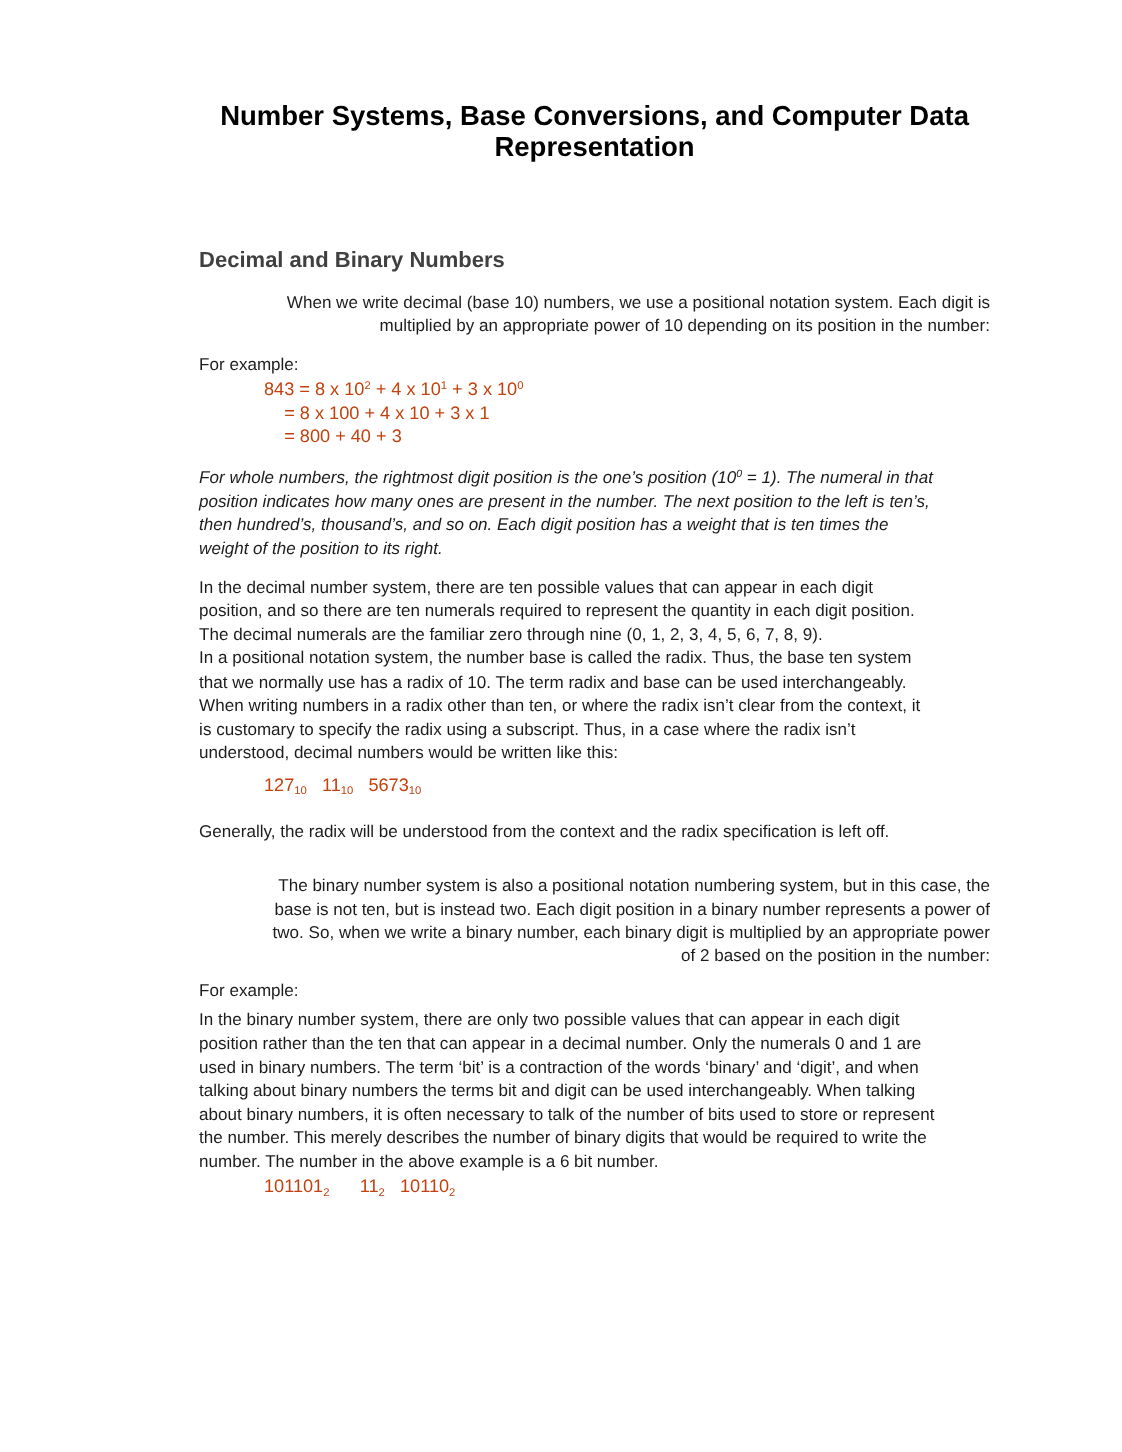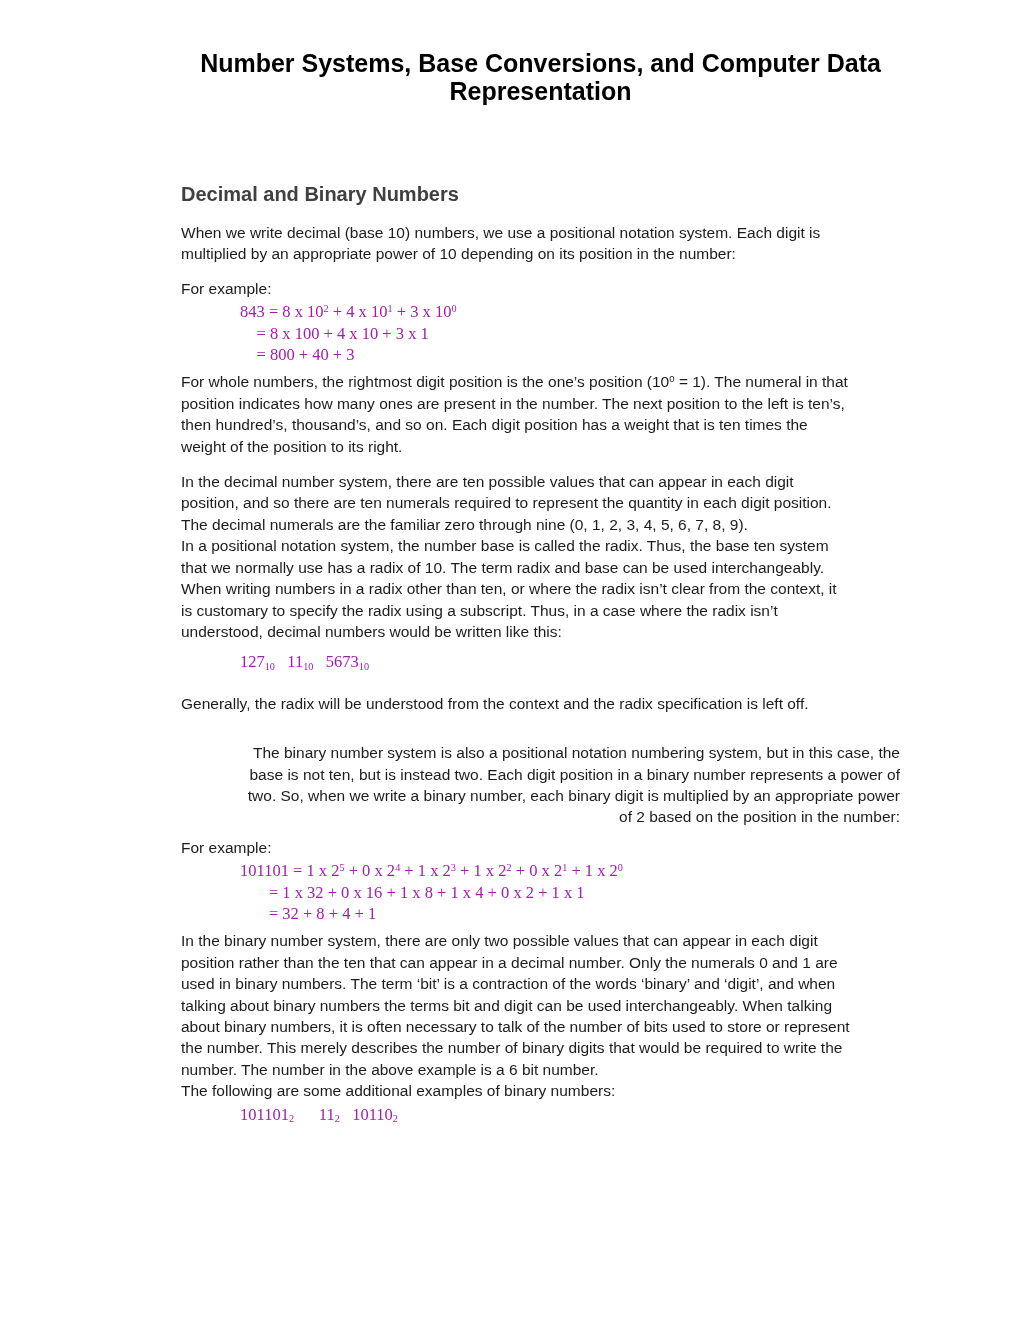--- a/index.html
+++ b/index.html
@@ -10,21 +10,21 @@
   body {
     width: 1020px;
     height: 1320px;
     font-family: "Liberation Sans", sans-serif;
     color: #1c1c1c;
     overflow: hidden;
   }
   .column {
     margin-left: 181px;
     width: 719px;
-    padding-top: 49px;
+    padding-top: 92px;
   }
   .doc-title {
     font-size: 25px;
     line-height: 28px;
     font-weight: bold;
     text-align: center;
     white-space: pre;
     color: #000000;
   }
   .section-heading {
@@ -34,39 +34,39 @@
     font-weight: bold;
     white-space: pre;
     color: #404040;
   }
   .para, .example-label {
     font-size: 15.5px;
     line-height: 21.4px;
     white-space: pre;
   }
   .code {
-    font-family: Liberation Serif, serif;
+    font-family: Liberation Sans, sans-serif;
     font-size: 16.5px;
     line-height: 21.4px;
-    color: #a21caf;
+    color: #c2410c;
     padding-left: 59px;
     white-space: pre;
   }
   sup, sub {
     font-size: 0.62em;
     line-height: 0;
     position: relative;
     vertical-align: baseline;
   }
   sup { top: -0.55em; }
   sub { top: 0.28em; text-align: right; }
-  .m-p1     { margin-top: 16px; }
+  .m-p1     { margin-top: 16px; text-align: right; }
   .m-lbl1   { margin-top: 13px; }
   .m-code1  { margin-top: 2px; }
-  .m-p2     { margin-top: 6px; }
+  .m-p2     { margin-top: 16px; font-style: italic; }
   .m-p3     { margin-top: 14px; }
   .m-p4     { margin-top: 0; }
   .m-radix  { margin-top: 9px; }
   .m-p5     { margin-top: 20px; }
   .m-p6     { margin-top: 28px; text-align: right; }
   .m-lbl2   { margin-top: 9px; }
   .m-code2  { margin-top: 2px; }
   .m-p7     { margin-top: 6px; }
   .m-lbl3   { margin-top: 0px; }
   .m-exs    { margin-top: 2px; }
@@ -109,29 +109,25 @@
 
   <div class="para m-p5">Generally, the radix will be understood from the context and the radix specification is left off.</div>
 
   <div class="para m-p6">The binary number system is also a positional notation numbering system, but in this case, the
 base is not ten, but is instead two. Each digit position in a binary number represents a power of
 two. So, when we write a binary number, each binary digit is multiplied by an appropriate power
 of 2 based on the position in the number:</div>
 
   <div class="example-label m-lbl2">For example:</div>
 
-  <div class="code m-code2">101101 = 1 x 2<sup>5</sup> + 0 x 2<sup>4</sup> + 1 x 2<sup>3</sup> + 1 x 2<sup>2</sup> + 0 x 2<sup>1</sup> + 1 x 2<sup>0</sup>
-       = 1 x 32 + 0 x 16 + 1 x 8 + 1 x 4 + 0 x 2 + 1 x 1
-       = 32 + 8 + 4 + 1</div>
 
   <div class="para m-p7">In the binary number system, there are only two possible values that can appear in each digit
 position rather than the ten that can appear in a decimal number. Only the numerals 0 and 1 are
 used in binary numbers. The term ‘bit’ is a contraction of the words ‘binary’ and ‘digit’, and when
 talking about binary numbers the terms bit and digit can be used interchangeably. When talking
 about binary numbers, it is often necessary to talk of the number of bits used to store or represent
 the number. This merely describes the number of binary digits that would be required to write the
 number. The number in the above example is a 6 bit number.</div>
 
-  <div class="example-label m-lbl3">The following are some additional examples of binary numbers:</div>
 
   <div class="code m-exs">101101<sub>2</sub>      11<sub>2</sub>   10110<sub>2</sub></div>
 
 </div>
 
 </body></html>

